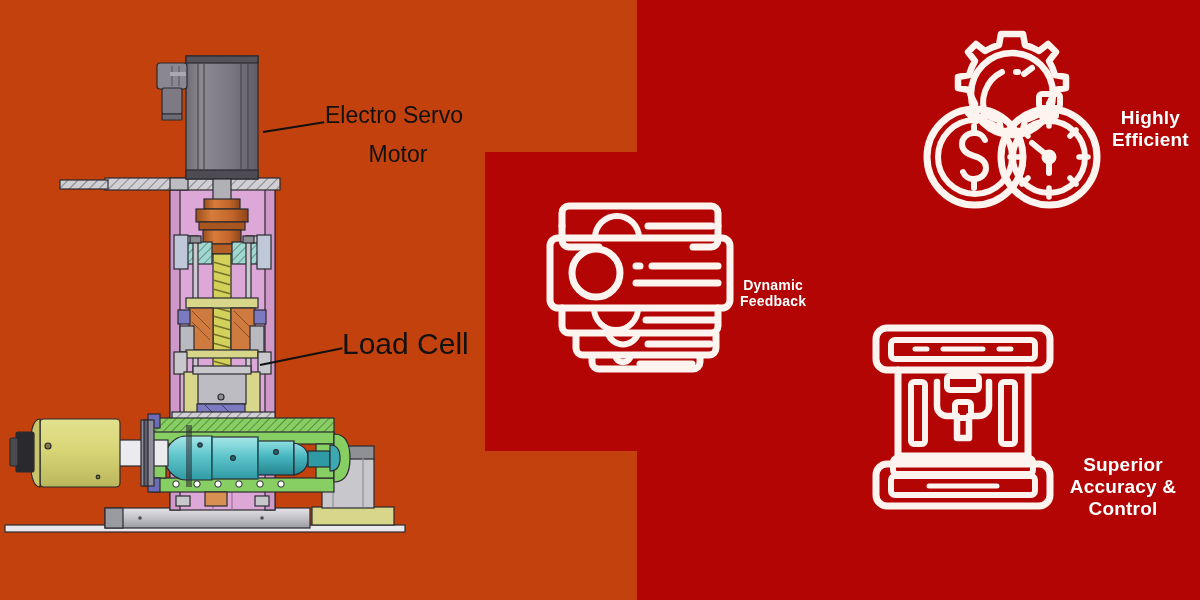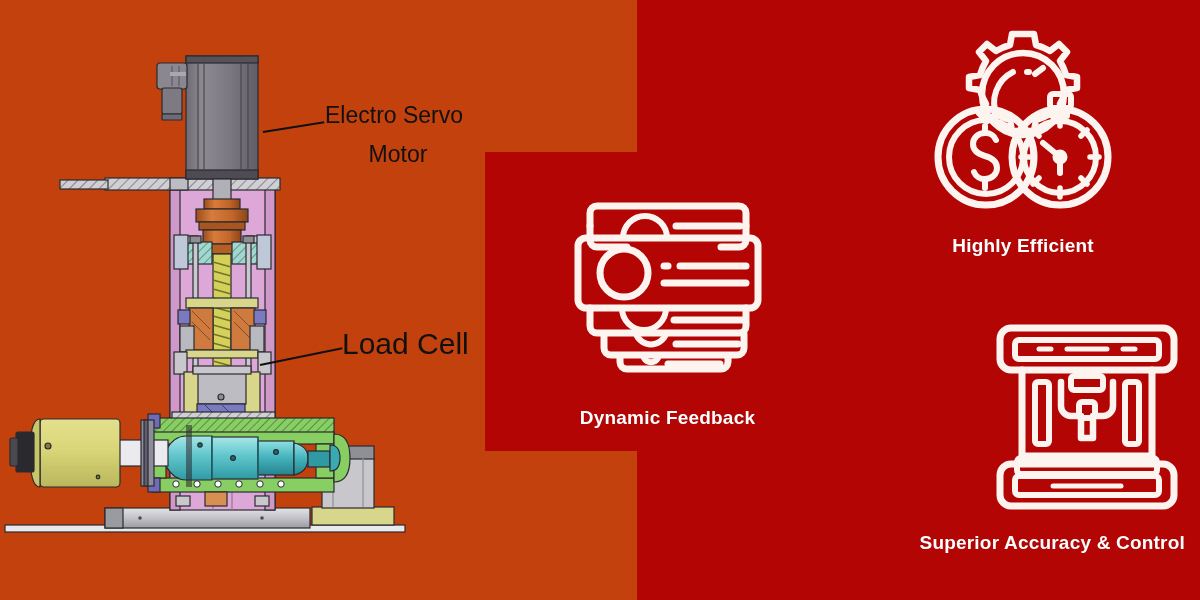--- a/index.html
+++ b/index.html
@@ -19,29 +19,29 @@
   .red-main{
     position:absolute;left:637px;top:0;width:563px;height:600px;
     background:var(--red,#b40505);
   }
   .red-ext{
     position:absolute;left:485px;top:152px;width:155px;height:299px;
     background:var(--red,#b40505);
   }
 
   
-  .feature{position:absolute;display:flex;flex-direction:column;align-items:center;}
+  .feature{position:absolute;display:flex;flex-direction:row;align-items:center;}
   .feature .icon-wrap{display:block;}
   .feature .cap{
     color:#fff;font-weight:bold;letter-spacing:.2px;text-align:center;
     text-shadow:0 0 1px rgba(0,0,0,.15);
   }
 
   #feature-dynamic{left:540px;top:178px;width:255px;}
-  #feature-dynamic .cap{font-size:19px;margin-top:20px;}
+  #feature-dynamic .cap{font-size:14px;margin-top:20px;}
 
   #feature-efficient{left:912px;top:22px;width:222px;}
   #feature-efficient .cap{font-size:19px;margin-top:14px;}
 
   #feature-accuracy{left:865px;top:316px;width:320px;align-items:flex-end;}
   #feature-accuracy .cap{font-size:19px;margin-top:12px;}
 
   
   .callout{position:absolute;color:#111;}
   .callout .ln1,.callout .ln2{white-space:nowrap;}

